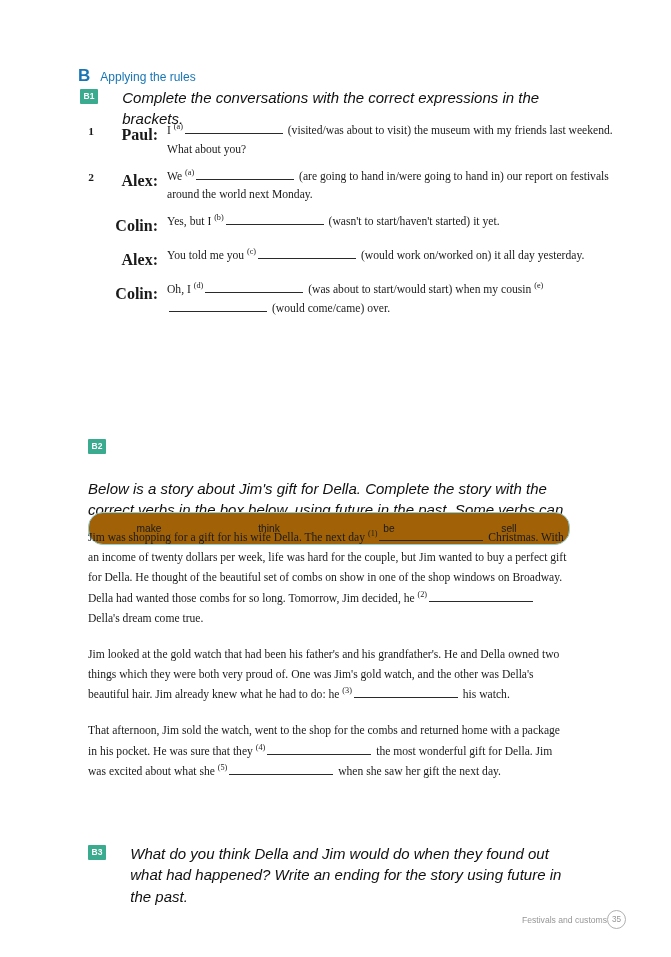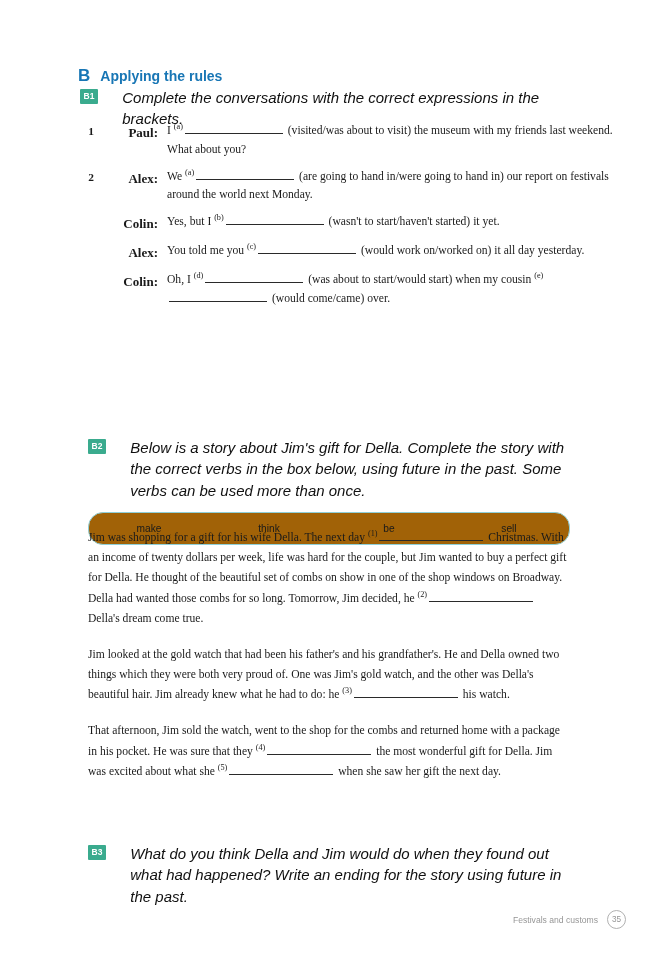--- a/index.html
+++ b/index.html
@@ -32,22 +32,22 @@
     gap: 10px;
     font-family: "Liberation Sans", "DejaVu Sans", sans-serif;
     color: #1876b5;
   }
   .section-letter {
     font-size: 17px;
     font-weight: bold;
     letter-spacing: 0px;
   }
   .section-title {
-    font-size: 14px;
-    font-weight: bold;
+    font-size: 12px;
+    font-weight: normal;
   }
 
   
   .task {
     position: absolute;
     display: flex;
     align-items: flex-start;
     gap: 24px;
   }
   .badge {
@@ -65,21 +65,21 @@
   }
   .task-text {
     font-family: "Liberation Sans", "DejaVu Sans", sans-serif;
     font-style: italic;
     font-size: 15px;
     line-height: 1.42;
     color: #101010;
   }
 
   #task-b1 { left: 80px; top: 87px; width: 520px; }
-  #task-b2 { left: 88px; top: 437px; width: 492px; }
+  #task-b2 { left: 88px; top: 437px; width: 492px; flex-direction: column; }
   #task-b3 { left: 88px; top: 843px; width: 492px; }
 
   
   .conversations {
     position: absolute;
     left: 76px;
     top: 122px;
     width: 540px;
     font-size: 11.6px;
     line-height: 1.62;
@@ -96,21 +96,21 @@
     font-weight: bold;
     padding-right: 6px;
     font-size: 11.4px;
   }
   .conv-num.empty { visibility: hidden; }
   .conv-speaker {
     flex: 0 0 58px;
     text-align: right;
     font-weight: bold;
     padding-right: 9px;
-    font-size: 13px;
+    font-size: 16px;
   }
   .conv-body {
     flex: 1 1 auto;
     text-align: left;
   }
   .conv-body p { margin: 0; }
 
   sup.mark {
     font-size: 8.2px;
     vertical-align: super;
@@ -161,21 +161,20 @@
     margin: 0 0 16px 0;
   }
 
   
   .footer {
     position: absolute;
     right: 45px;
     bottom: 28px;
     display: flex;
     align-items: center;
-    gap: 9px;
     opacity: 0.55;
     margin-top: 8px;
   }
   .footer-text {
     font-family: "Liberation Sans", "DejaVu Sans", sans-serif;
     font-size: 8.6px;
     color: #3b3b3b;
   }
   .page-circle {
     width: 17px;

